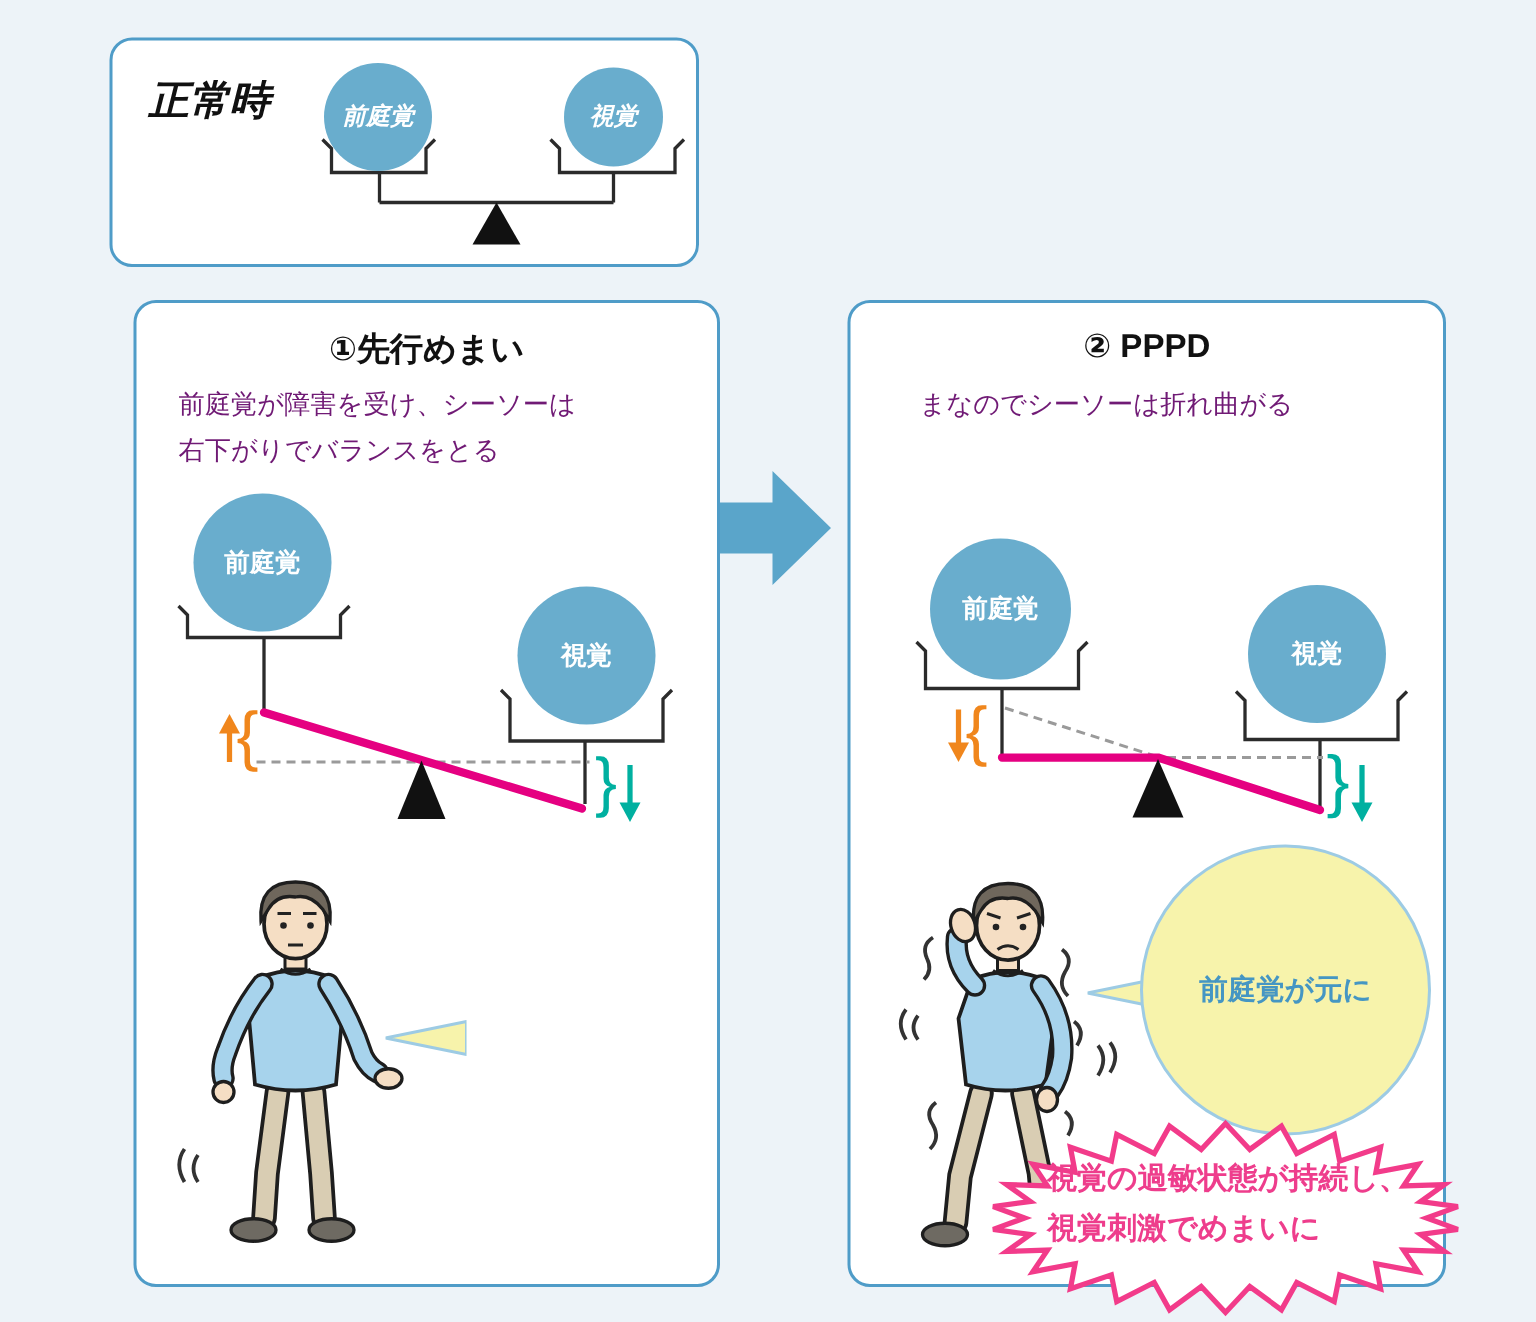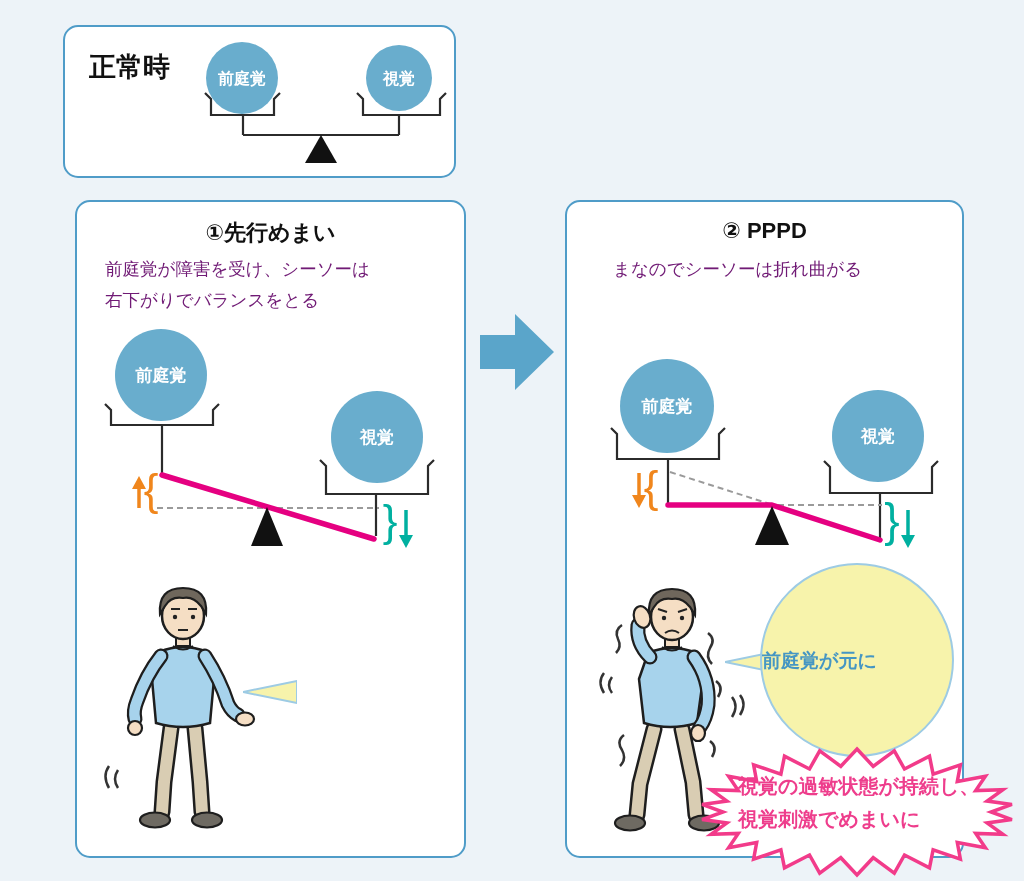--- a/index.html
+++ b/index.html
@@ -1,39 +1,39 @@
 <!DOCTYPE html>
 <html><head>
 <meta charset="utf-8">
 <style>
   * { margin:0; padding:0; box-sizing:border-box; }
   html,body { background:#edf3f8; }
   body { font-family:"Liberation Sans","DejaVu Sans",sans-serif; color:#1f1f1f; }
   .page { position:relative; width:1024px; height:881px; background:#edf3f8; overflow:hidden; }
 
   .panel { position:absolute; background:#fff; border:2.5px solid #4f9cc8; border-radius:15px; }
-  .panel-normal { left:63px; top:25px;  width:393px; height:153px; }
-  .panel-1      { left:75px; top:200px; width:391px; height:658px; }
+  .panel-normal { left:73px; top:25px;  width:393px; height:153px;font-style:italic; }
+  .panel-1      { left:89px; top:200px; width:391px; height:658px; }
   .panel-2      { left:565px; top:200px; width:399px; height:658px; }
 
   .normal-title { position:absolute; left:24px; top:22px; font-size:27px; font-weight:700; color:#111; }
   .panel-title  { position:absolute; left:0; top:16px; width:100%; text-align:center;
                   font-size:22px; font-weight:700; color:#111; }
   .panel-desc   { position:absolute; top:52px; font-size:17.5px; line-height:31px; color:#701a75; }
   .panel-1 .panel-desc { left:28px; }
   .panel-2 .panel-desc { left:46px; }
 
   svg text { font-family:"Liberation Sans","DejaVu Sans",sans-serif; }
   .abs { position:absolute; }
 
   .bubble { position:absolute; width:194px; height:194px; border-radius:50%;
             background:#f7f3ab; border:2.5px solid #9dcbe4;
-            display:flex; align-items:center; justify-content:flex-start;
+            display:flex; align-items:center; justify-content:center;
             text-align:center; color:#4596c3; font-weight:700; font-size:19px; line-height:29px; }
-  .burst-wrap { position:absolute; left:698px; top:746px; width:318px; height:132px; z-index:5; }
+  .burst-wrap { position:absolute; left:658px; top:746px; width:318px; height:132px; z-index:5; }
   .burst-text { position:absolute; left:40px; top:24px; color:#ee3d8c; font-weight:700;
                 font-size:20px; line-height:33px; }
 </style>
 </head>
 <body>
 
 <div class="page">
 
   <div class="panel panel-normal">
     <div class="normal-title">正常時</div>

